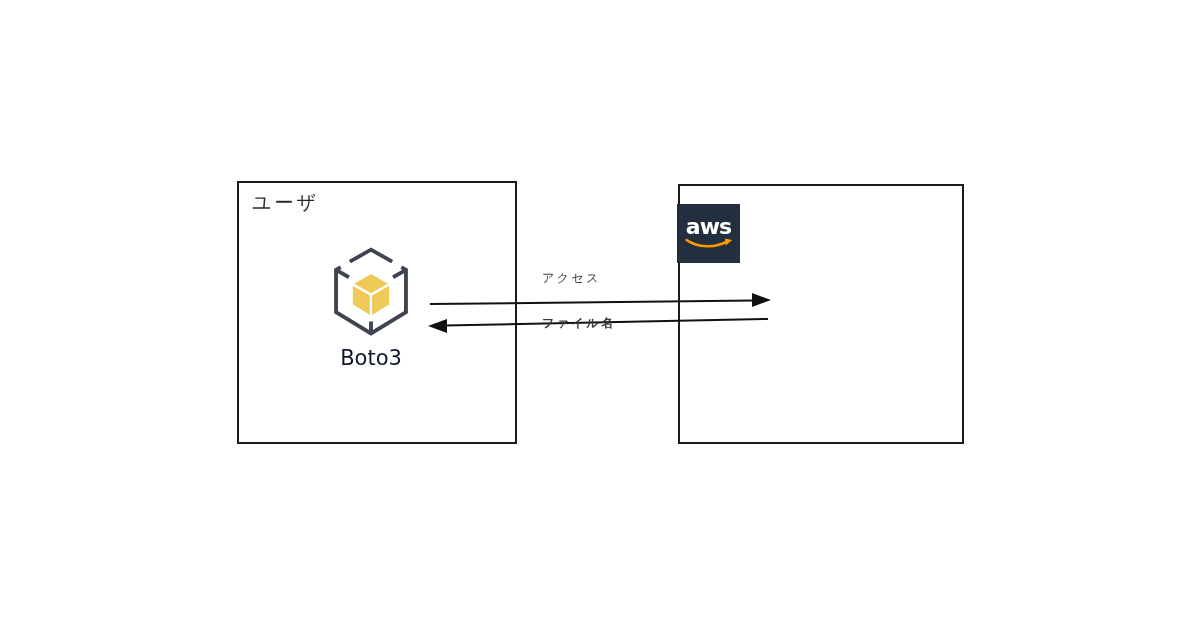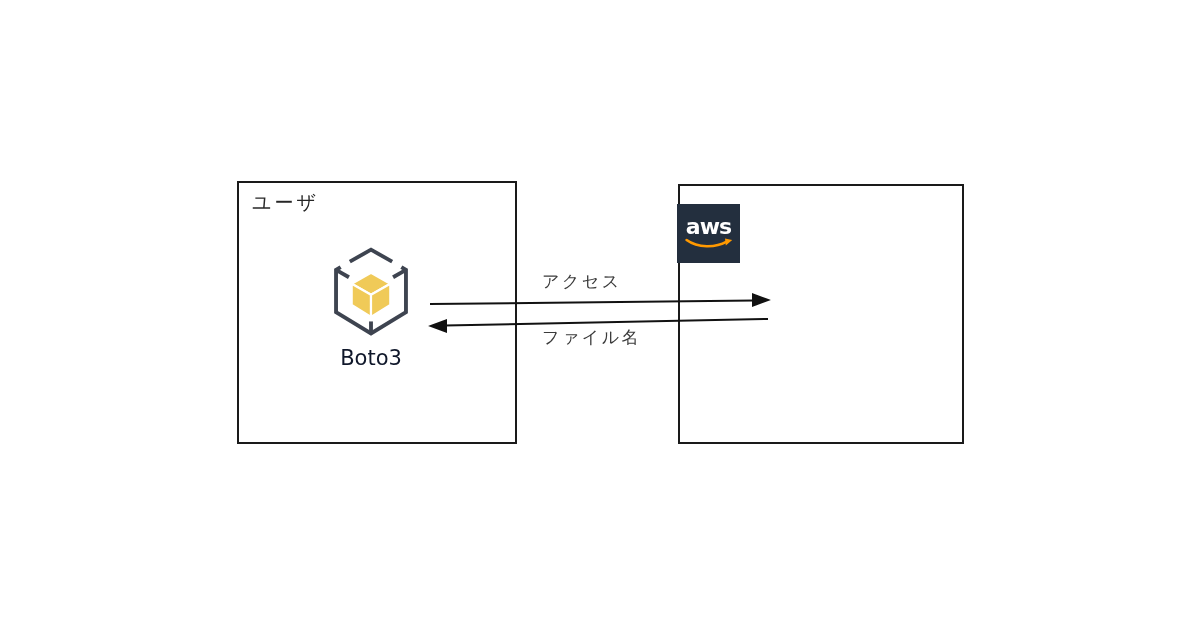--- a/index.html
+++ b/index.html
@@ -41,24 +41,24 @@
     background:var(--aws-navy);
     display:flex;flex-direction:column;align-items:center;justify-content:center;
     z-index:3;
     margin-top:20px;
   }
   .aws-logo-text{
     color:#ffffff;font-weight:bold;font-size:22px;line-height:20px;letter-spacing:-1px;
   }
   .arrow-layer{position:absolute;left:0;top:0;width:1200px;height:630px;pointer-events:none;}
   .arrow-label{
-    position:absolute;font-size:17px;letter-spacing:2.5px;color:#3a3a3a;white-space:nowrap;
+    position:absolute;font-size:12px;letter-spacing:2.5px;color:#3a3a3a;white-space:nowrap;
   }
   .label-access{left:542px;top:270px;}
-  .label-filename{left:542px;top:326px;}
+  .label-filename{left:542px;top:315px;font-weight:bold;}
 </style>
 </head>
 <body>
 
 <div class="canvas">
 
   <div class="group-box box-user">
     <span class="box-label">ユーザ</span>
   </div>
 

